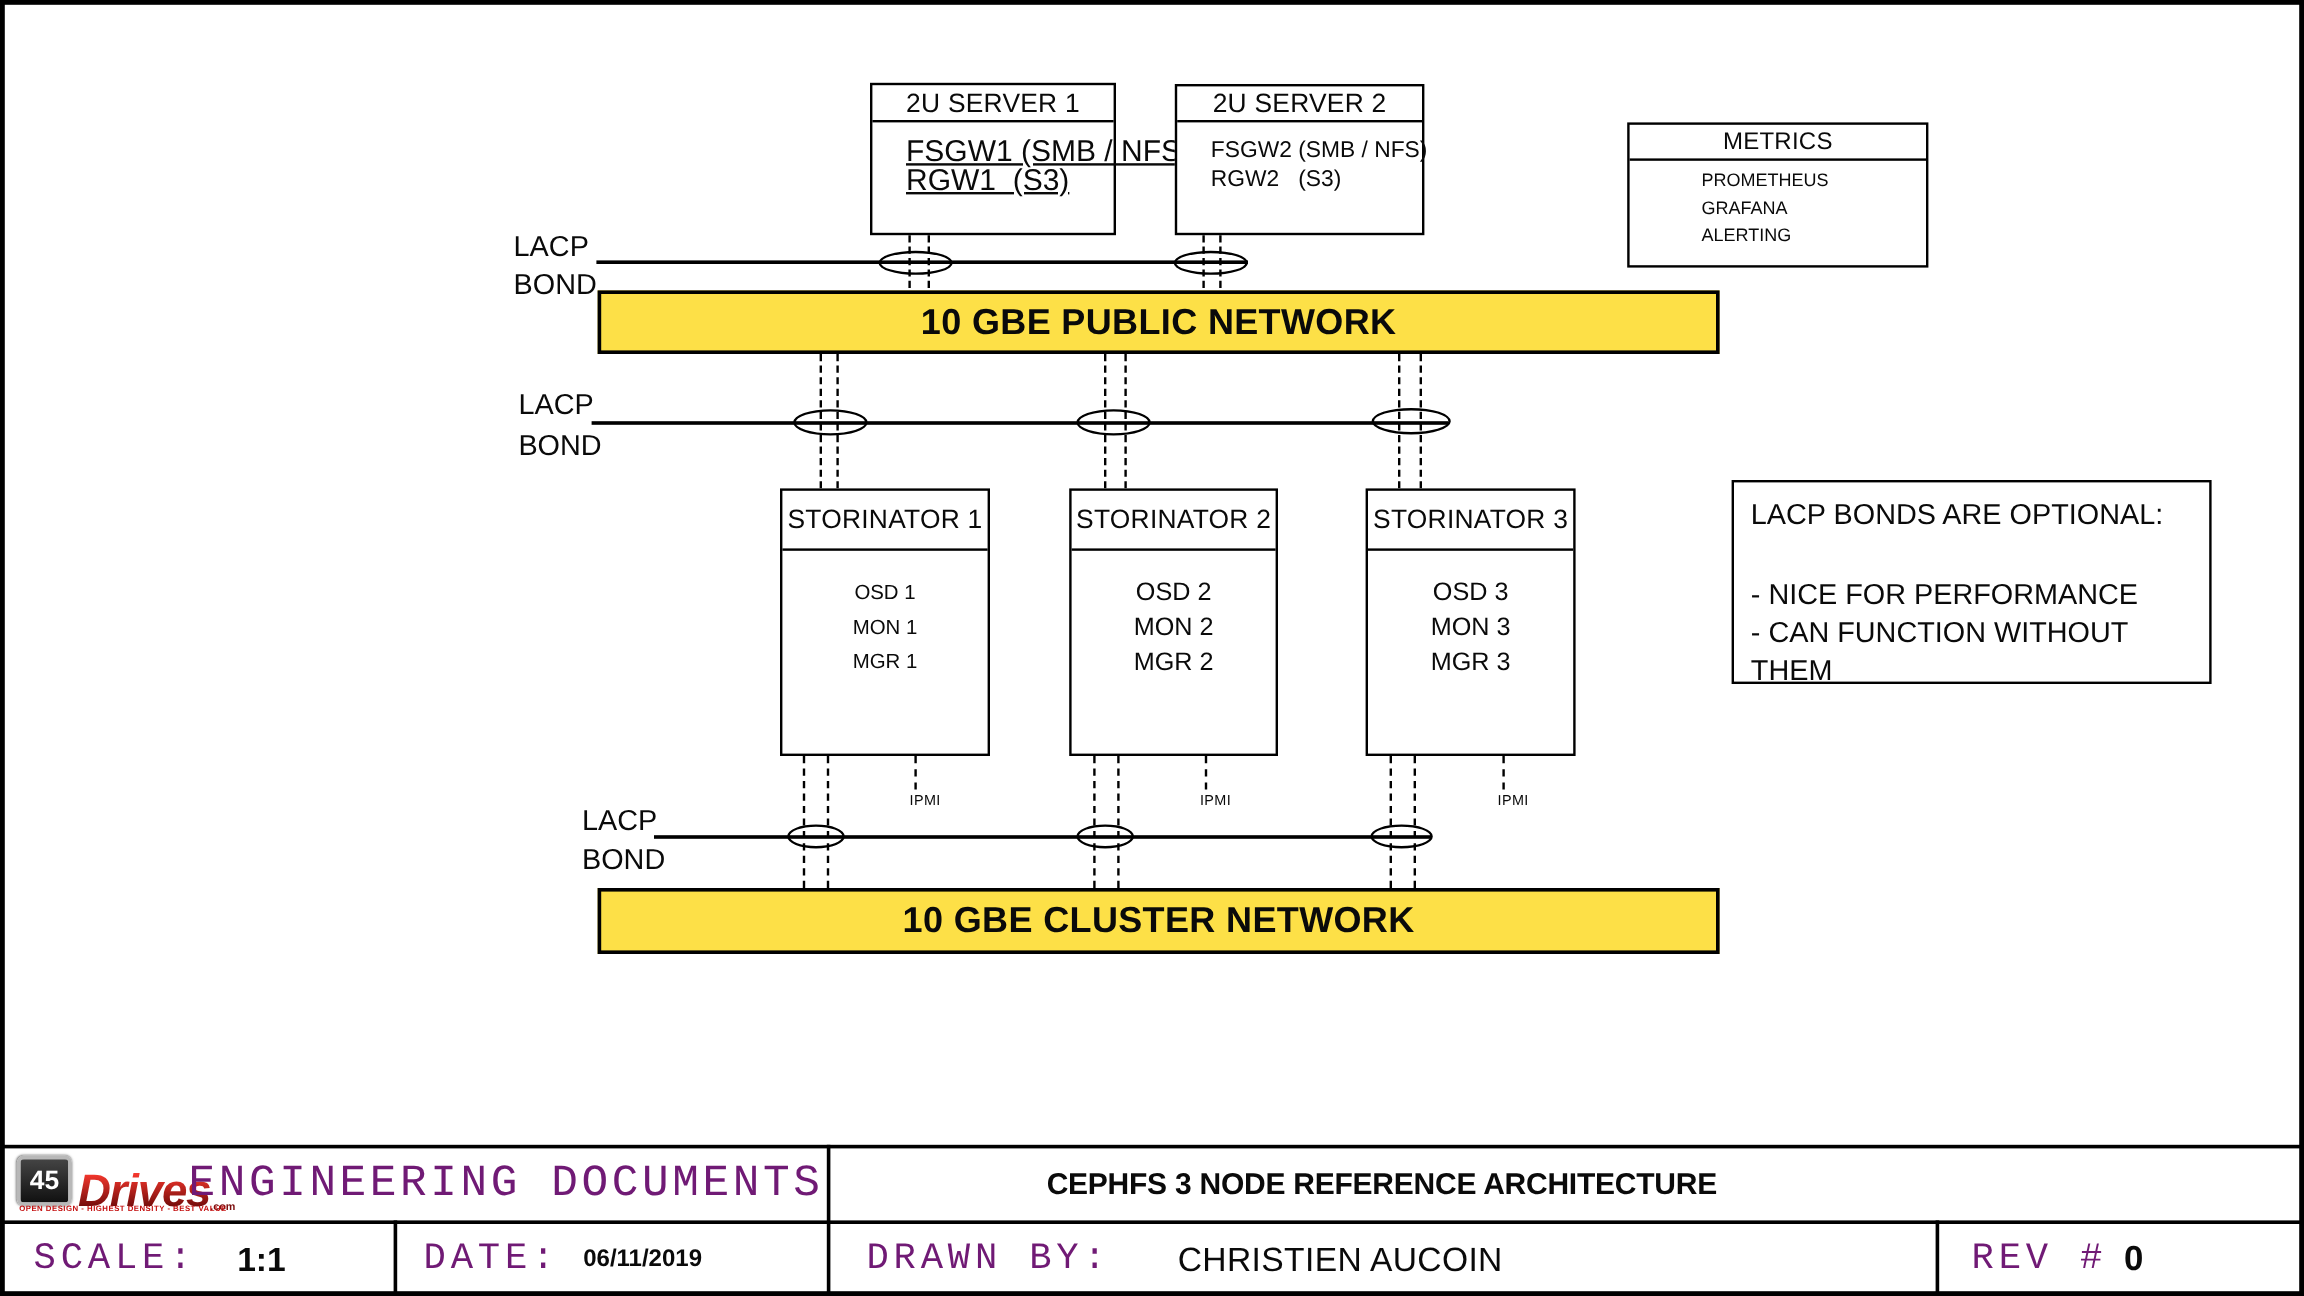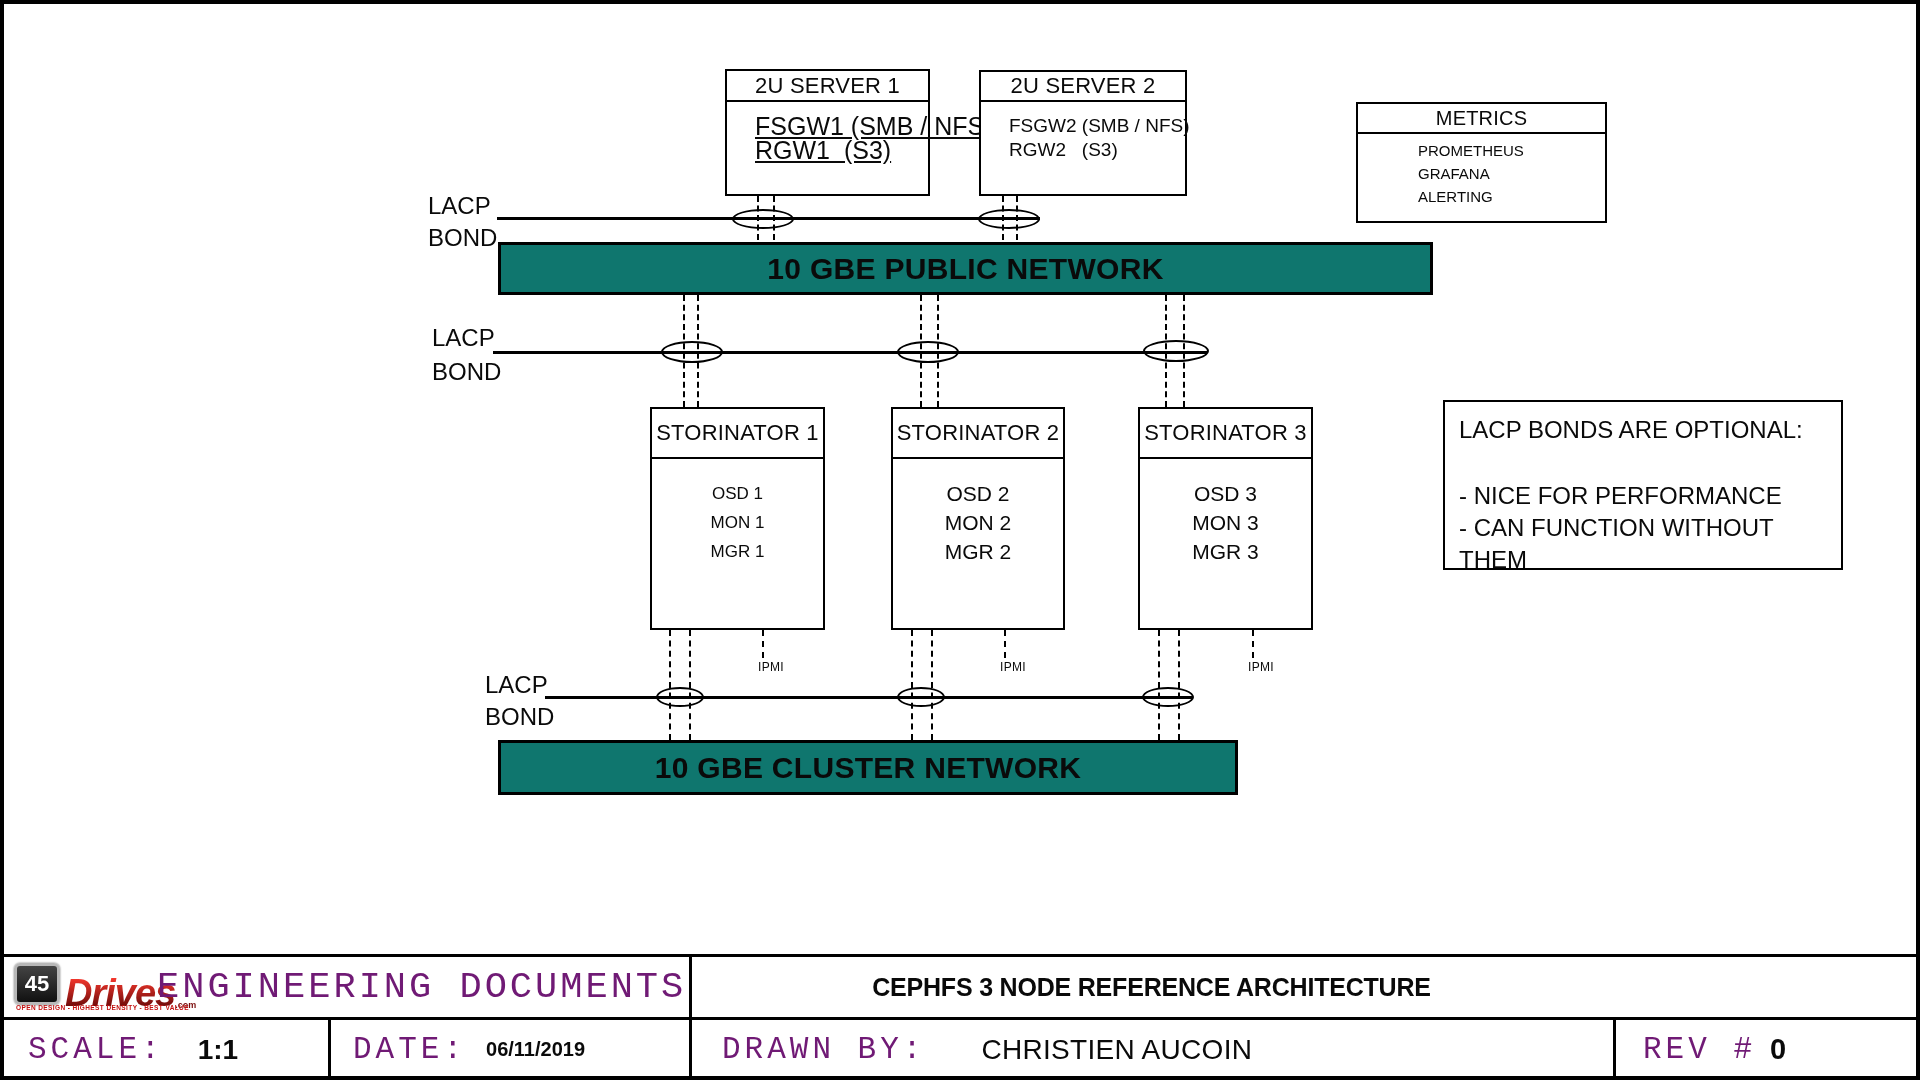--- a/index.html
+++ b/index.html
@@ -5,21 +5,21 @@
   html,body{margin:0;padding:0;background:#fff;}
   body{width:1920px;height:1080px;position:relative;overflow:hidden;
        font-family:"Liberation Sans", sans-serif;color:#0a0a0a;}
   .frame{position:absolute;left:0;top:0;width:1920px;height:1080px;
          border:4px solid #000;box-sizing:border-box;}
   
   .box{position:absolute;border:2.5px solid #000;background:#fff;box-sizing:border-box;}
   .box-header{border-bottom:2.5px solid #000;display:flex;align-items:center;justify-content:center;
               font-size:22px;font-weight:500;letter-spacing:0.2px;}
   .box-body{white-space:pre;}
-  .bar{position:absolute;border:3px solid #000;background:#0f766e;box-sizing:border-box;
+  .bar{position:absolute;border:3px solid #000;background:#fde047;box-sizing:border-box;
        display:flex;align-items:center;justify-content:center;
        font-size:30px;font-weight:600;letter-spacing:0.3px;}
   .hline{position:absolute;background:#000;height:2.5px;}
   .vline{position:absolute;background:#000;width:2.5px;}
   .vdash{position:absolute;width:0;border-left:2.5px dashed #000;}
   .ellipse{position:absolute;border:2.5px solid #000;border-radius:50%;
            background:transparent;box-sizing:border-box;}
   .lacp{position:absolute;font-size:24px;font-weight:500;}
   .ipmi{position:absolute;font-size:12px;font-weight:500;letter-spacing:0.3px;}
   .note-title{font-size:24px;font-weight:500;}
@@ -122,21 +122,21 @@
 <div class="ipmi" style="left:1000px;top:660px;">IPMI</div>
 <div class="ipmi" style="left:1248px;top:660px;">IPMI</div>
 
 <div class="lacp" style="left:485px;top:671px;">LACP</div>
 <div class="lacp" style="left:485px;top:703px;">BOND</div>
 <div class="hline" style="left:545px;top:696px;width:648px;"></div>
 <div class="ellipse" style="left:656px;top:687px;width:48px;height:20px;"></div>
 <div class="ellipse" style="left:897px;top:687px;width:48px;height:20px;"></div>
 <div class="ellipse" style="left:1142px;top:687px;width:52px;height:20px;"></div>
 
-<div class="bar" style="left:498px;top:740px;width:740px;height:55px;">10 GBE CLUSTER NETWORK</div>
+<div class="bar" style="left:498px;top:740px;width:935px;height:55px;">10 GBE CLUSTER NETWORK</div>
 
 <div class="hline" style="left:0px;top:954px;width:1920px;height:3px;"></div>
 <div class="hline" style="left:0px;top:1017px;width:1920px;height:2.5px;"></div>
 <div class="vline" style="left:689px;top:954px;height:126px;width:3px;"></div>
 <div class="vline" style="left:328px;top:1017px;height:63px;"></div>
 <div class="vline" style="left:1613px;top:1017px;height:63px;"></div>
 
 <div class="logo" style="left:14px;top:963px;">
   <div class="badge">45</div>
   <div class="brand" style="margin-left:5px;margin-top:13px;">Drives</div>

